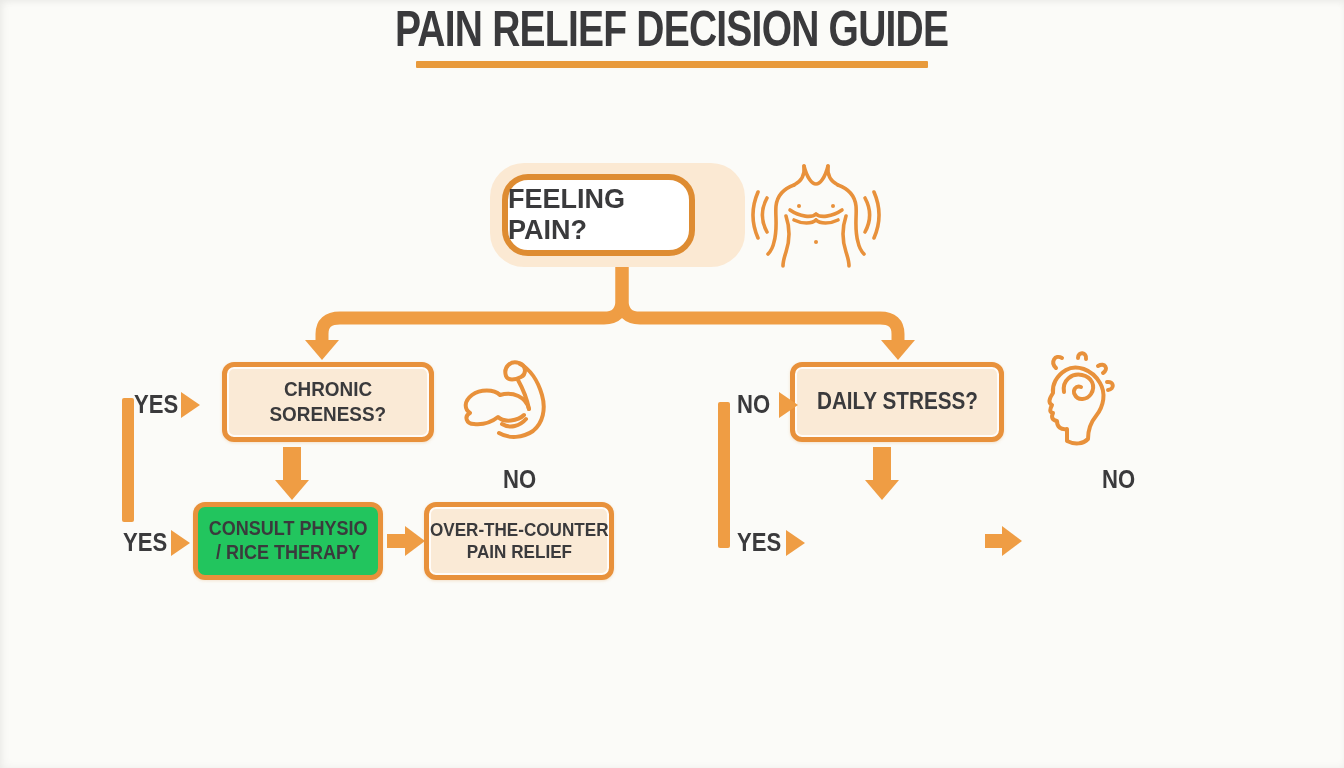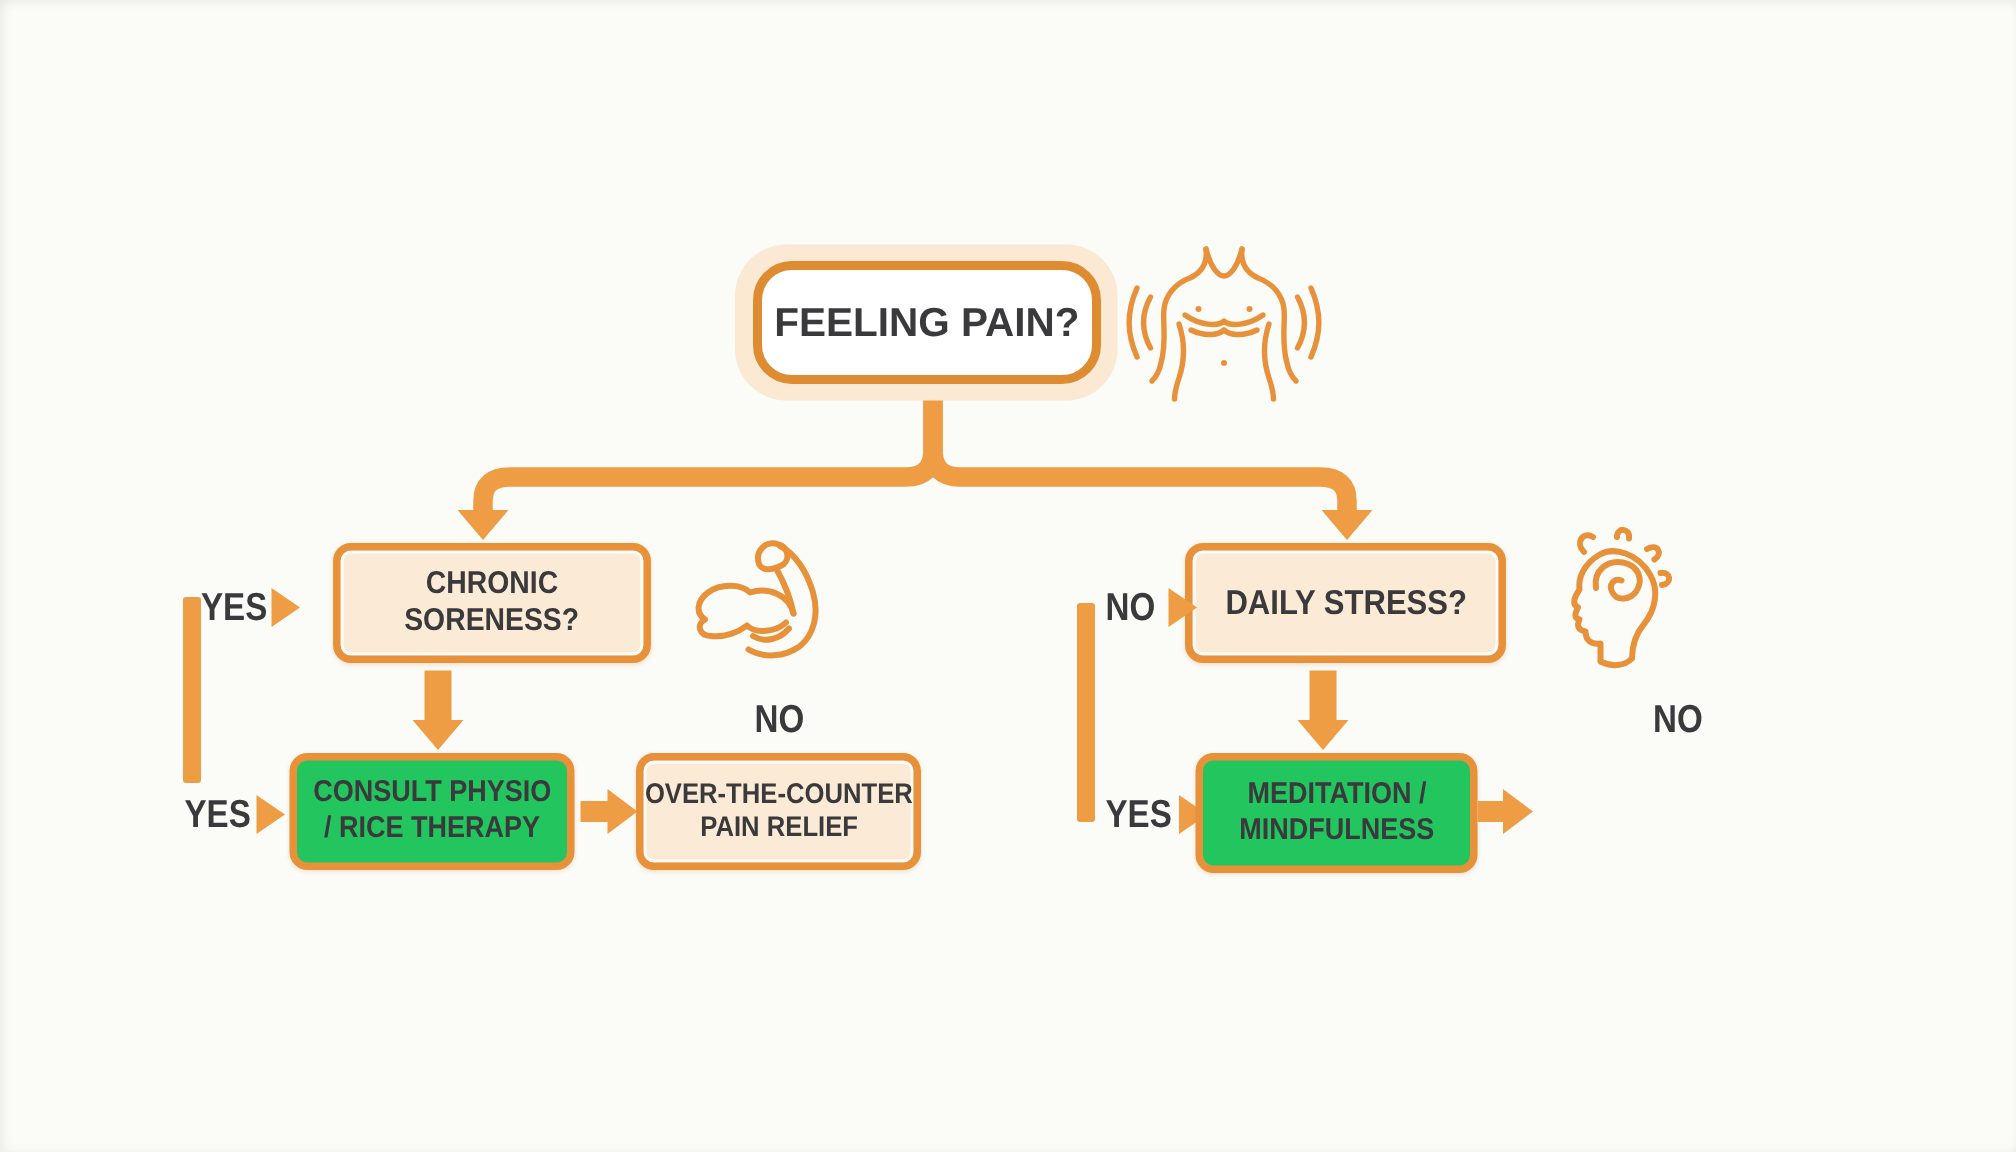--- a/index.html
+++ b/index.html
@@ -22,21 +22,21 @@
   .title-underline{width:512px;height:7px;background:#E89A3C;margin-top:3px;border-radius:1px;}
   
   .node{position:absolute;border:5px solid var(--accent);border-radius:12px;
     display:flex;flex-direction:column;align-items:center;justify-content:center;
     text-align:center;font-weight:bold;color:var(--ink);line-height:1.18;}
   .node .cond{transform:scaleX(.9);transform-origin:center;white-space:nowrap;}
   .peach{background:var(--peach);box-shadow:inset 0 0 0 2px rgba(255,255,255,.85), 0 1px 3px rgba(225,150,70,.25);}
   .white{background:#22c55e;box-shadow:0 1px 3px rgba(225,150,70,.2);}
   
   .root-glow{position:absolute;left:490px;top:163px;width:255px;height:104px;background:var(--glow);border-radius:34px;}
-  .root-node{position:absolute;left:502px;top:174px;width:232px;height:82px;background:#fff;
+  .root-node{position:absolute;left:502px;top:174px;width:193px;height:82px;background:#fff;
     border:6px solid #DE8C32;border-radius:26px;display:flex;align-items:center;justify-content:center;
     font-size:27px;font-weight:bold;color:var(--ink);}
   
   .edge-label{position:absolute;font-size:26px;font-weight:bold;color:var(--ink);
     transform:scaleX(.85);transform-origin:left center;white-space:nowrap;}
   .tri-right{position:absolute;width:0;height:0;border-top:13px solid transparent;
     border-bottom:13px solid transparent;border-left:19px solid var(--arrow);}
   .vbar{position:absolute;width:12px;background:var(--arrow);border-radius:2px;}
   .shaft-v{position:absolute;width:18px;background:var(--arrow);}
   .head-down{position:absolute;width:0;height:0;border-left:17px solid transparent;
@@ -48,20 +48,24 @@
   .icon-svg path{fill:none;stroke:var(--accent);stroke-linecap:round;stroke-linejoin:round;}
   .icon-svg circle{fill:var(--accent);stroke:none;}
   .connector path{fill:none;stroke:var(--arrow);stroke-width:13;}
   .connector polygon{fill:var(--arrow);}
 </style>
 </head>
 <body>
 
 <div class="stage">
 
+  <div class="title-wrap">
+    <div class="page-title">PAIN RELIEF DECISION GUIDE</div>
+    <div class="title-underline"></div>
+  </div>
 
   <svg class="icon-svg connector" style="left:300px;top:256px;" width="620" height="106" viewBox="0 0 620 106">
     <path d="M322 4 L322 44 Q322 62 304 62 L40 62 Q22 62 22 78 L22 86"></path>
     <path d="M322 4 L322 44 Q322 62 340 62 L580 62 Q598 62 598 78 L598 86"></path>
     <polygon points="5,84 39,84 22,104"></polygon>
     <polygon points="581,84 615,84 598,104"></polygon>
   </svg>
 
   <div class="root-glow"></div>
   <div class="root-node">
@@ -145,23 +149,19 @@
 
   <div class="edge-label" style="left:737px;top:389px;">NO</div>
   <div class="tri-right" style="left:779px;top:392px;"></div>
   <div class="vbar" style="left:718px;top:402px;height:146px;"></div>
   <div class="edge-label" style="left:737px;top:527px;">YES</div>
   <div class="tri-right" style="left:786px;top:530px;"></div>
 
   <div class="shaft-v" style="left:873px;top:447px;height:34px;"></div>
   <div class="head-down" style="left:865px;top:480px;"></div>
 
-  <div class="node white" style="left:797px;top:502px;width:188px;height:80px;font-size:20px;">
-    <span class="cond">MEDITATION /</span>
-    <span class="cond">MINDFULNESS</span>
-  </div>
 
   <div class="shaft-h" style="left:985px;top:534px;width:19px;"></div>
   <div class="head-right" style="left:1002px;top:526px;"></div>
 
   <div class="edge-label" style="left:1102px;top:464px;">NO</div>
 
 </div>
 
 </body></html>

